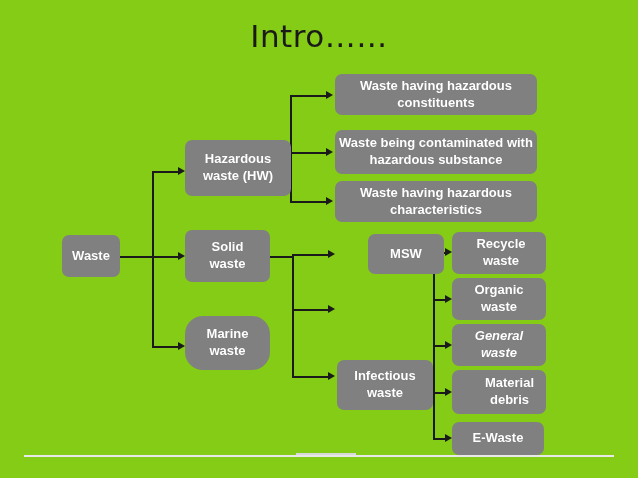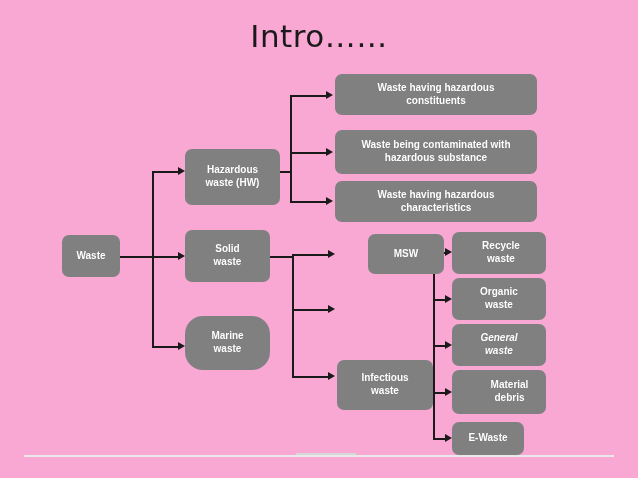--- a/index.html
+++ b/index.html
@@ -7,21 +7,21 @@
     padding: 0;
     background: #ffffff;
   }
   body {
     font-family: "Liberation Sans", sans-serif;
   }
   #slide {
     position: relative;
     width: 638px;
     height: 478px;
-    background: #f9a8d4;
+    background: #84cc16;
     overflow: hidden;
   }
   #slide-title {
     position: absolute;
     left: 0;
     top: 18px;
     width: 638px;
     text-align: center;
     font-size: 31px;
     font-weight: 400;
@@ -32,21 +32,21 @@
   .node {
     position: absolute;
     background: #808080;
     color: #ffffff;
     border-radius: 7px;
     display: flex;
     align-items: center;
     justify-content: center;
     text-align: center;
     font-weight: bold;
-    font-size: 10px;
+    font-size: 13px;
     line-height: 1.28;
     padding: 2px 4px;
     box-sizing: border-box;
     font-family: "Liberation Sans", sans-serif;
     text-shadow: 0 0 1px rgba(0,0,0,0.15);
   }
   .node span { display: block; white-space: pre-line; }
   .conn {
     position: absolute;
     background: #1a1a1a;
@@ -122,21 +122,21 @@
   <div class="arrow" style="left:445px; top:341px;"></div>
   <div class="conn h-line" style="left:433px; top:392px; width:14px;"></div>
   <div class="arrow" style="left:445px; top:388px;"></div>
   <div class="conn h-line" style="left:433px; top:438px; width:14px;"></div>
   <div class="arrow" style="left:445px; top:434px;"></div>
 
   <div class="node" style="left:62px; top:235px; width:58px; height:42px;">
     <span>Waste</span>
   </div>
 
-  <div class="node" style="left:185px; top:149px; width:95px; height:56px;">
+  <div class="node" style="left:185px; top:140px; width:106px; height:56px;">
     <span>Hazardous
 waste (HW)</span>
   </div>
   <div class="node" style="left:185px; top:230px; width:85px; height:52px;">
     <span>Solid
 waste</span>
   </div>
   <div class="node" style="left:185px; top:316px; width:85px; height:54px;border-radius:18px;">
     <span>Marine
 waste</span>
@@ -172,20 +172,20 @@
 waste</span>
   </div>
   <div class="node" style="left:452px; top:324px; width:94px; height:42px;font-style:italic;">
     <span>General
 waste</span>
   </div>
   <div class="node" style="left:452px; top:370px; width:94px; height:44px;padding-left:25px;">
     <span>Material
 debris</span>
   </div>
-  <div class="node" style="left:452px; top:422px; width:72px; height:33px;">
+  <div class="node" style="left:452px; top:422px; width:92px; height:33px;">
     <span>E-Waste</span>
   </div>
 
   <div id="slide-baseline"></div>
   <div id="baseline-notch"></div>
 
 </div>
 
 </body></html>

